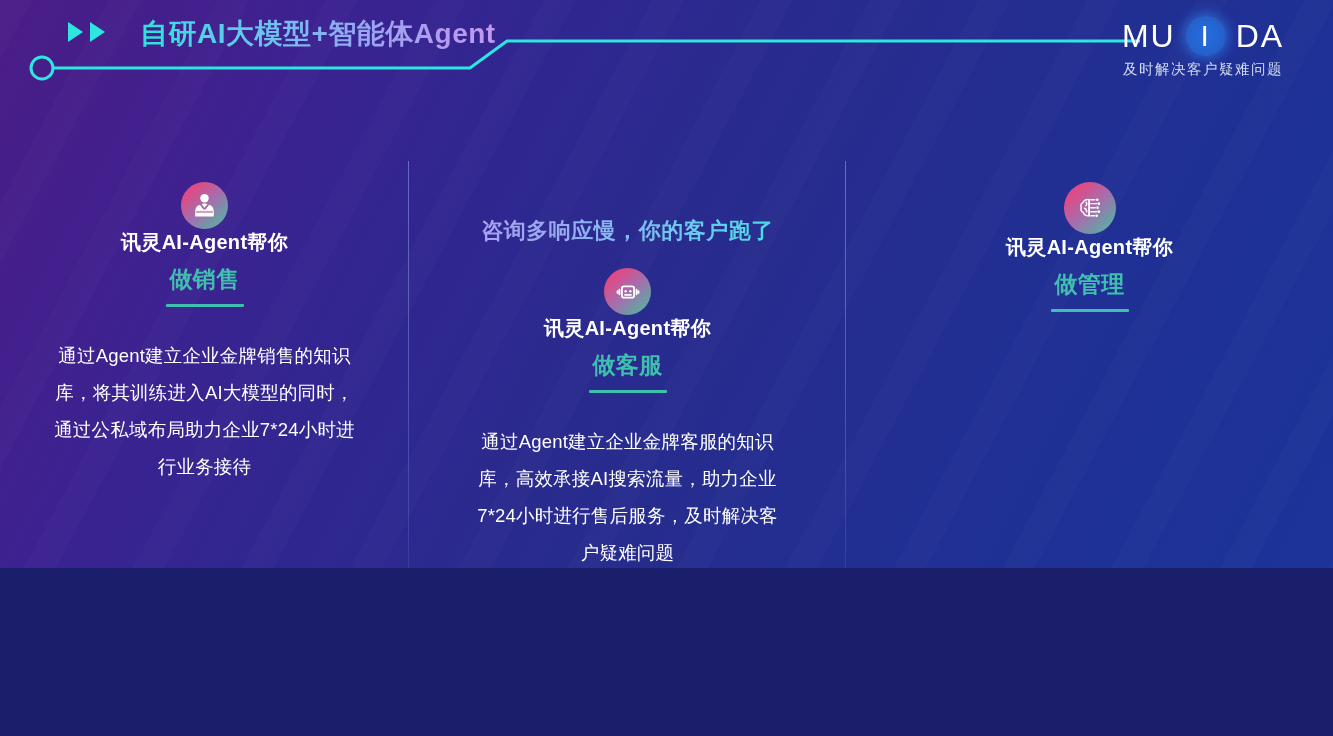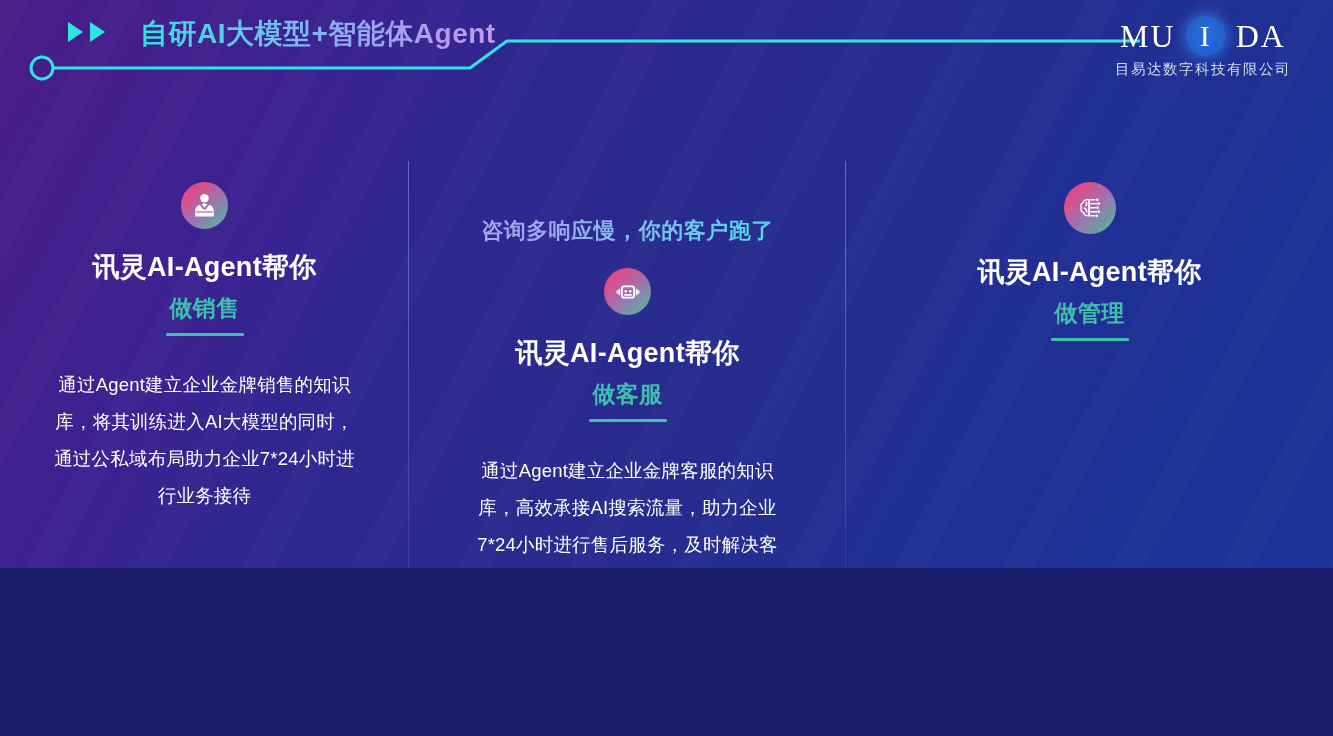--- a/index.html
+++ b/index.html
@@ -98,21 +98,20 @@
   .logo-word {
     display: flex;
     align-items: center;
     justify-content: center;
     gap: 10px;
     font-size: 32px;
     letter-spacing: 2px;
     color: #ffffff;
     font-weight: 400;
     height: 44px;
-    font-family: Liberation Serif, serif;
   }
   .logo-i-wrap {
     position: relative;
     width: 40px;
     height: 40px;
     display: inline-flex;
     align-items: center;
     justify-content: center;
   }
   .logo-i-glow {
@@ -197,22 +196,22 @@
     background: linear-gradient(138deg, #e3447f 0%, #db4d88 22%, #a46fae 52%, #6e9ca6 78%, #56b9a2 100%);
     display: flex;
     align-items: center;
     justify-content: center;
     box-shadow: 0 0 0 0 rgba(0,0,0,0);
   }
   .col-3 .icon-circle { width: 52px; height: 52px; }
   .icon-circle svg { display: block; }
 
   .agent-title {
-    margin-top: 20px;
-    font-size: 27px;
+    margin-top: 0;
+    font-size: 20px;
     font-weight: 700;
     color: #ffffff;
     letter-spacing: 0.3px;
   }
   .role-title {
     margin-top: 8px;
     font-size: 23px;
     font-weight: 700;
     color: #3fc0ae;
     letter-spacing: 0.3px;
@@ -258,21 +257,21 @@
 
     <div class="logo-block">
       <div class="logo-word">
         <span>MU</span>
         <span class="logo-i-wrap">
           <span class="logo-i-glow"></span>
           <span class="logo-i">I</span>
         </span>
         <span>DA</span>
       </div>
-      <div class="logo-sub">目易达数字科技有限公司</div>
+      <div class="logo-sub">及时解决客户疑难问题</div>
     </div>
   </div>
 
   <div class="columns">
 
     <div class="col col-1">
 
       <div class="icon-circle">
         <svg width="27" height="27" viewBox="0 0 32 32" fill="#ffffff">
           <circle cx="16" cy="7.5" r="5"></circle>

